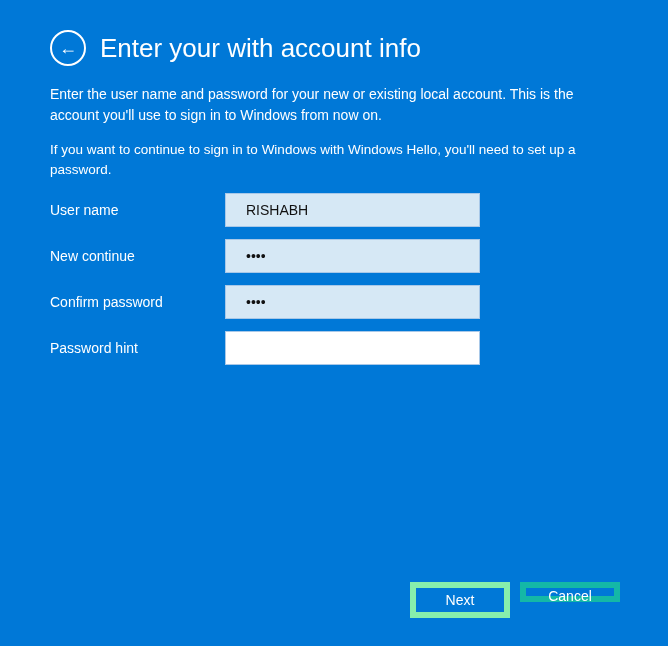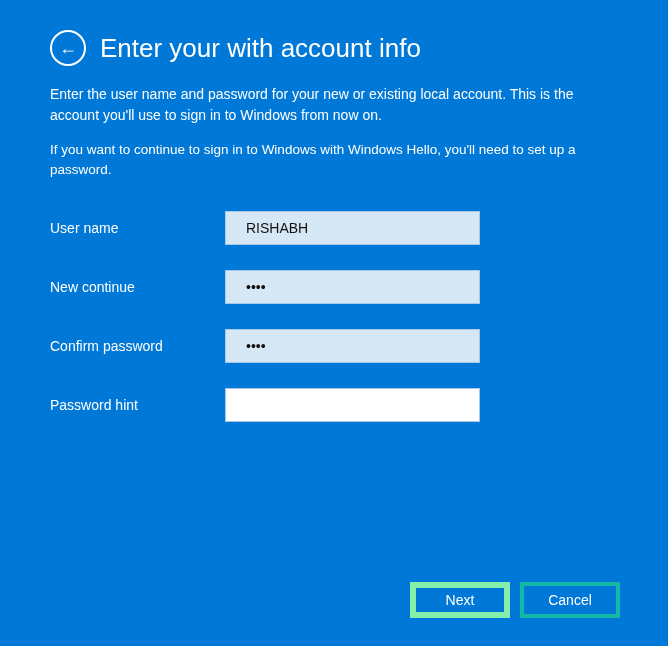--- a/index.html
+++ b/index.html
@@ -63,28 +63,28 @@
       line-height: 1.5;
       color: white;
       margin-bottom: 14px;
       max-width: 580px;
     }
 
     .description-second {
       font-size: 13.5px;
       line-height: 1.5;
       color: white;
-      margin-bottom: 30px;
+      margin-bottom: 12px;
       max-width: 580px;
     }
 
     .form-area {
       display: flex;
       flex-direction: column;
-      gap: 13px;
+      gap: 0;
     }
 
     .form-row {
       display: flex;
       align-items: center;
       margin-bottom: 12px;
     }
 
     .form-label {
       width: 175px;
@@ -122,24 +122,24 @@
       background: #0078D7;
       color: white;
       border: 6px solid #86efac;
       font-size: 14px;
       cursor: pointer;
       font-family: 'Segoe UI', Arial, sans-serif;
     }
 
     .btn-cancel {
       width: 100px;
-      height: 36px;
+      height: 20px;
       background: #0078D7;
       color: white;
-      border: 4px solid #14b8a6;
+      border: 6px solid #14b8a6;
       font-size: 14px;
       cursor: pointer;
       font-family: 'Segoe UI', Arial, sans-serif;
     }
   </style>
 </head>
 <body>
 
 <div class="page-container">
 

